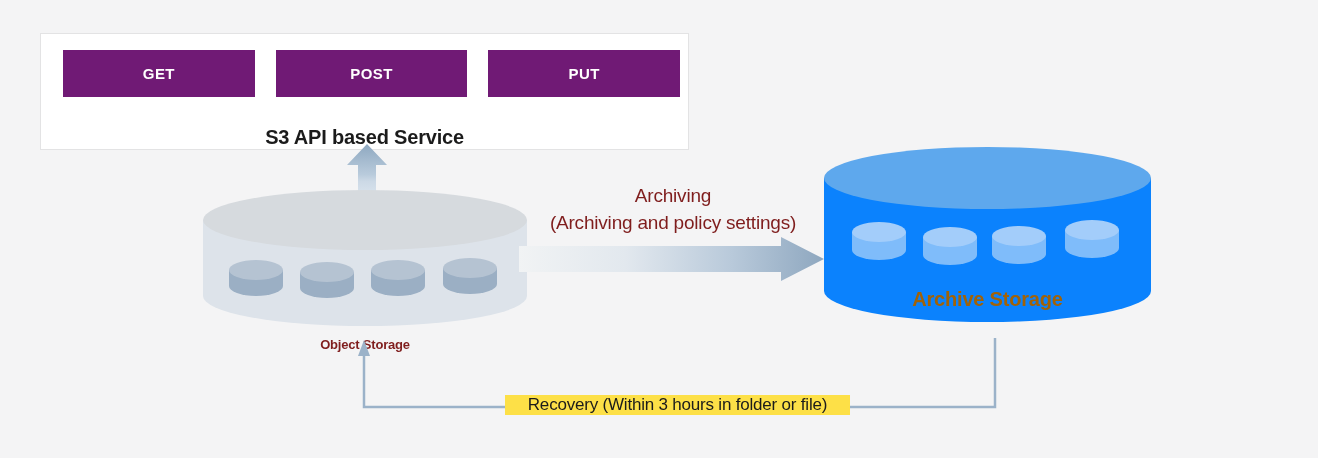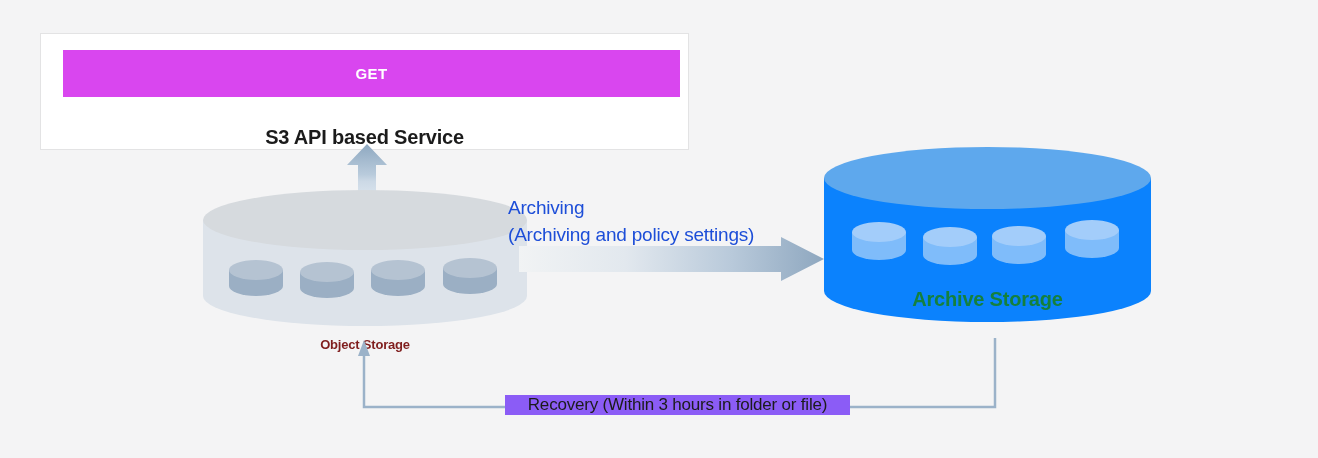--- a/index.html
+++ b/index.html
@@ -34,21 +34,21 @@
     position: absolute;
     left: 10px;
     top: 16px;
     width: 629px;
     height: 47px;
     display: flex;
     gap: 9px;
   }
   .api-btn {
     flex: 1 1 0;
-    background: #d946ef;
+    background: #701a75;
     color: #ffffff;
     font-size: 15px;
     font-weight: bold;
     letter-spacing: 0.4px;
     display: flex;
     align-items: center;
     justify-content: center;
     user-select: none;
     margin-left: 12px;
   }
@@ -100,78 +100,80 @@
     left: 519px;
     top: 237px;
     width: 305px;
     height: 44px;
   }
   #archiving-label {
     position: absolute;
     left: 508px;
     top: 182px;
     width: 330px;
+    text-align: center;
     font-size: 19px;
     line-height: 27px;
-    color: #1d4ed8;
-    letter-spacing: -0.2px;
-    margin-top: 12px;
+    color: #7f1d1d;
+    letter-spacing: -0.2px;
   }
 
   
   #archive-storage-cyl {
     position: absolute;
     left: 824px;
     top: 147px;
     width: 327px;
     height: 175px;
   }
   #archive-storage-label {
     position: absolute;
     left: 824px;
     top: 288px;
     width: 327px;
     text-align: center;
     font-size: 20px;
     font-weight: bold;
-    color: #15803d;
+    color: #a16207;
     letter-spacing: -0.2px;
     pointer-events: none;
   }
 
   
   #recovery-path {
     position: absolute;
     left: 340px;
     top: 318px;
     width: 680px;
     height: 110px;
   }
   #recovery-label {
     position: absolute;
     left: 505px;
     top: 395px;
     width: 345px;
     text-align: center;
     font-size: 17px;
     color: #1b1b1b;
-    background: #8b5cf6;
+    background: #fde047;
     letter-spacing: -0.2px;
     padding: 0 6px;
     box-sizing: border-box;
   }
 </style>
 </head>
 <body>
 
 <div id="stage">
 
   <div id="api-panel">
     <div class="api-btn-row">
       <div class="api-btn">GET</div>
+      <div class="api-btn">POST</div>
+      <div class="api-btn">PUT</div>
     </div>
     <div id="api-caption">S3 API based Service</div>
   </div>
 
   <svg id="two-way-arrow" viewBox="0 0 40 68" xmlns="http://www.w3.org/2000/svg">
     <defs>
       <linearGradient id="gradTwoWay" x1="0" y1="0" x2="0" y2="1">
         <stop offset="0%" stop-color="#8ea8c0"></stop>
         <stop offset="45%" stop-color="#b9cbdc"></stop>
         <stop offset="55%" stop-color="#ccd9e6"></stop>

